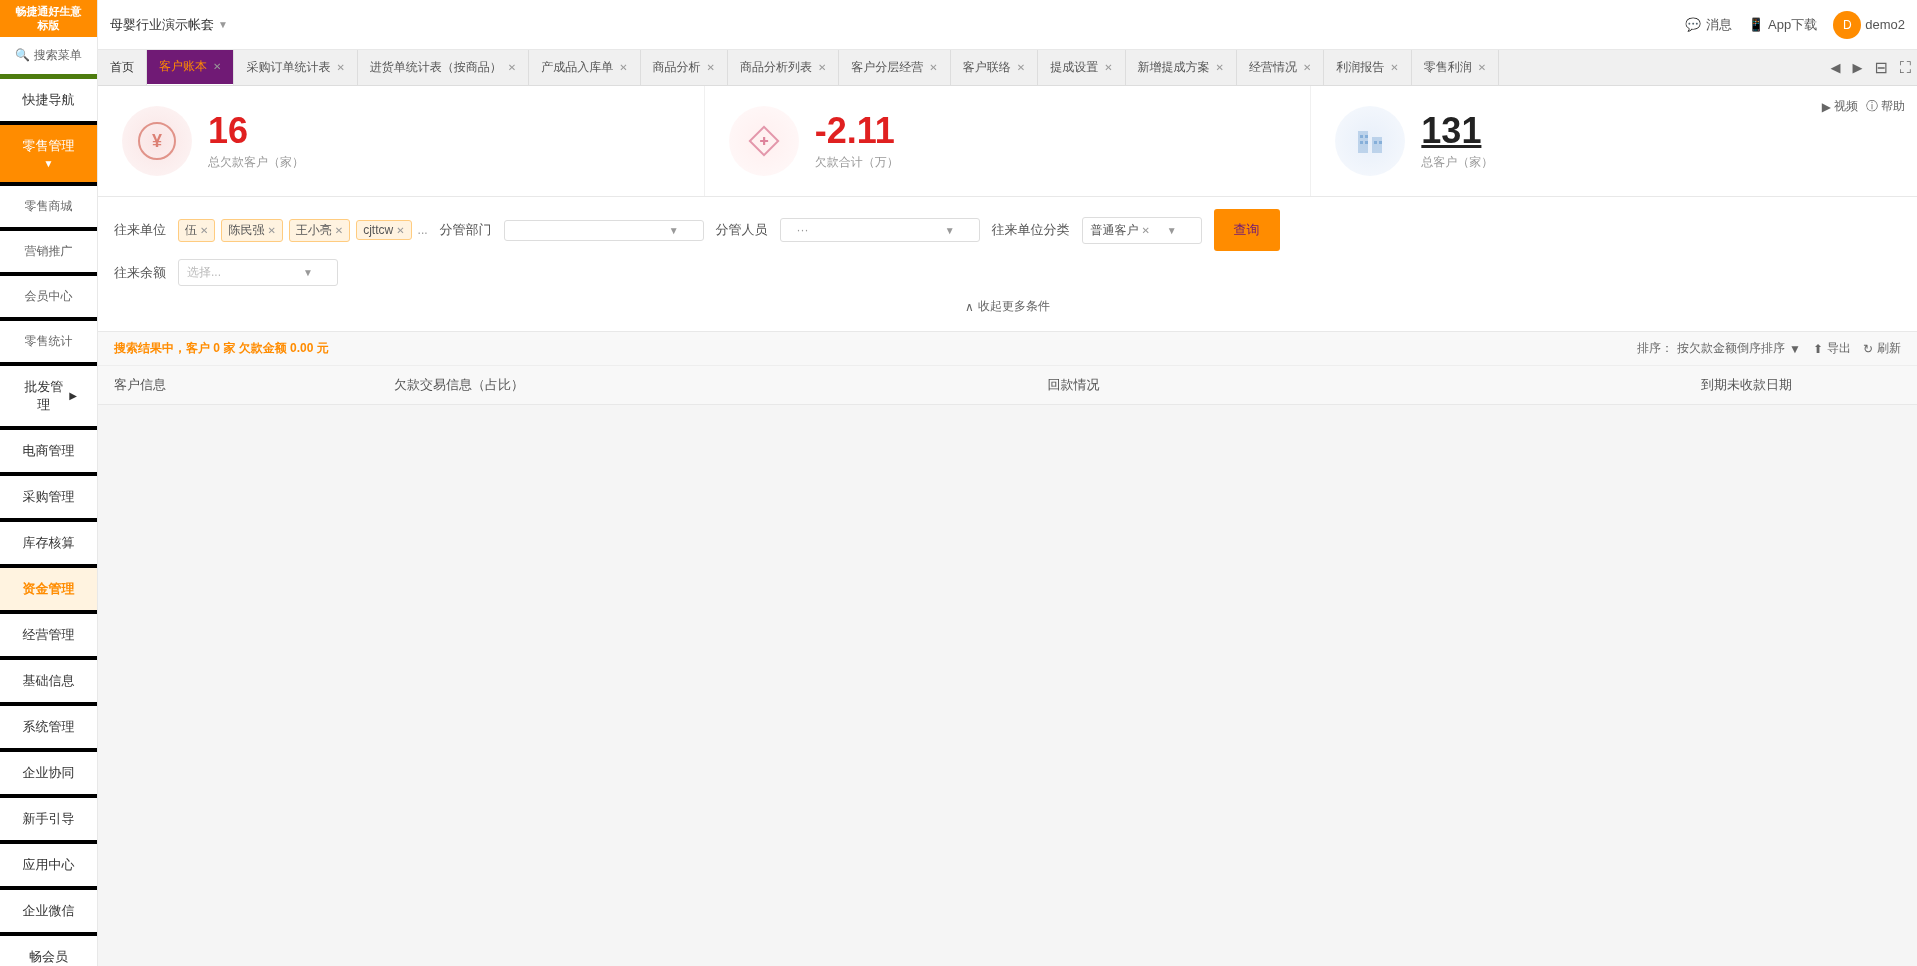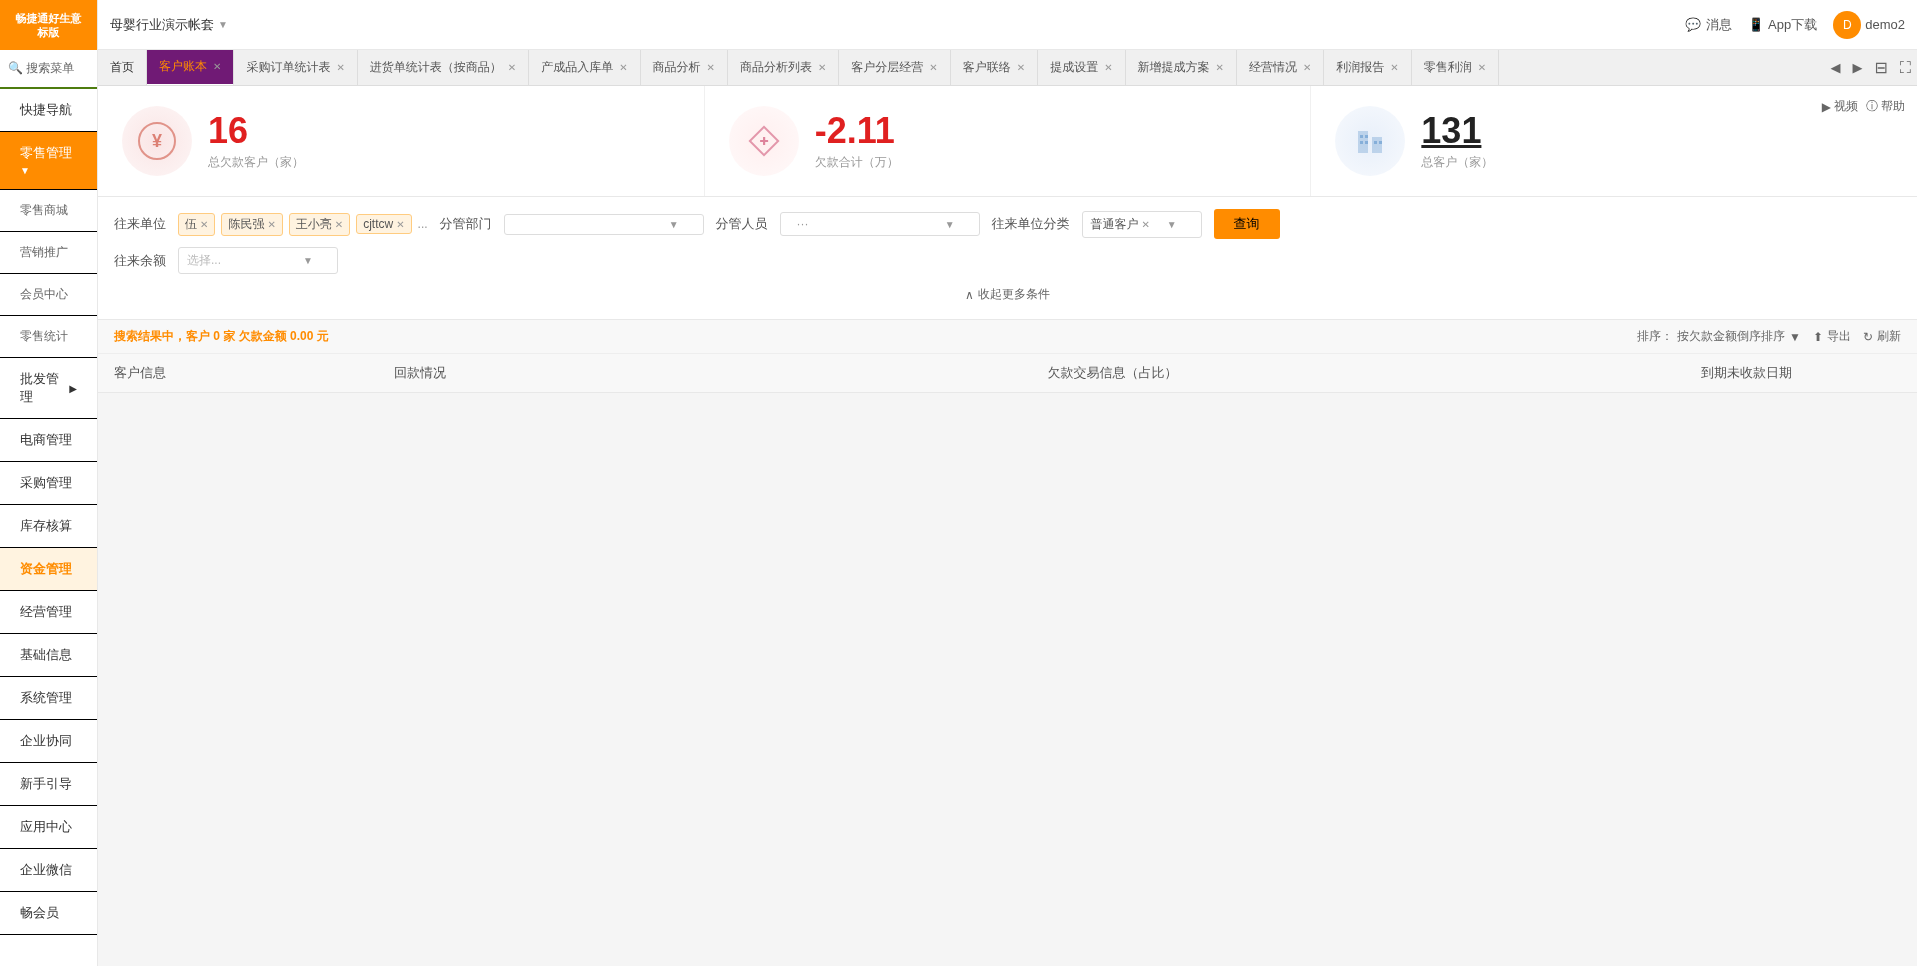--- a/index.html
+++ b/index.html
@@ -2,22 +2,22 @@
 <html><head>
   <meta charset="utf-8">
   <style>
     * { margin: 0; padding: 0; box-sizing: border-box; }
     body { font-family: 'Microsoft YaHei', Arial, sans-serif; font-size: 13px; background: #f5f5f5; color: #333; display: flex; height: 966px; overflow: hidden; }
 
     
     .sidebar { width: 98px; background: #fff; border-right: 1px solid #e8e8e8; display: flex; flex-direction: column; flex-shrink: 0; }
     .sidebar-logo { background: #ff8c00; height: 50px; display: flex; align-items: center; justify-content: center; color: #fff; font-size: 12px; font-weight: bold; text-align: center; padding: 4px; }
     .sidebar-logo-text { line-height: 1.3; }
-    .sidebar-search { padding: 10px 8px; font-size: 12px; color: #666; cursor: pointer; border-bottom: 2px solid #4d7c0f; }
-    .sidebar-nav-item { padding: 12px 20px; font-size: 13px; color: #333; cursor: pointer; text-align: left; border-bottom: 1px solid #000000; }
+    .sidebar-search { padding: 10px 8px; font-size: 12px; color: #666; cursor: pointer; text-align: center; border-bottom: 5px solid #4d7c0f; }
+    .sidebar-nav-item { padding: 12px 20px; font-size: 13px; color: #333; cursor: pointer; text-align: center; border-bottom: 4px solid #000000; }
     .sidebar-nav-item.active { background: #ff8c00; color: #fff; }
     .sidebar-nav-item.with-arrow { display: flex; align-items: center; justify-content: center; gap: 2px; }
 
     
     .main { flex: 1; display: flex; flex-direction: column; overflow: hidden; }
 
     
     .top-bar { height: 50px; background: #fff; border-bottom: 1px solid #e8e8e8; display: flex; align-items: center; padding: 0 12px; justify-content: space-between; flex-shrink: 0; }
     .top-bar-left { display: flex; align-items: center; gap: 8px; }
     .top-bar-selector { display: flex; align-items: center; gap: 4px; font-size: 13px; color: #333; cursor: pointer; }
@@ -72,21 +72,21 @@
     .result-actions { display: flex; align-items: center; gap: 12px; font-size: 12px; color: #666; }
     .result-action { display: flex; align-items: center; gap: 4px; cursor: pointer; }
     .sort-select { display: flex; align-items: center; gap: 4px; cursor: pointer; }
 
     
     .table-header { background: #f8f8f8; display: grid; grid-template-columns: 280px 1fr 1fr 200px; padding: 10px 16px; border-bottom: 1px solid #e8e8e8; font-size: 13px; color: #555; font-weight: 500; }
     .table-body { min-height: 400px; background: #fff; display: flex; flex-direction: column; align-items: center; justify-content: center; }
     .empty-state { display: flex; flex-direction: column; align-items: center; gap: 12px; padding: 60px; }
     .empty-icon { width: 80px; height: 80px; }
     .empty-text { font-size: 13px; color: #999; }
-    .btn-query { background: #ff8c00; color: #000000; border: none; border-radius: 3px; padding: 6px 20px; font-size: 13px; cursor: pointer; white-space: nowrap; }
+    .btn-query { background: #ff8c00; color: #701a75; border: none; border-radius: 3px; padding: 12px 20px; font-size: 13px; cursor: pointer; white-space: nowrap; }
 
     
     .stat-bg-red { background: radial-gradient(circle, rgba(220,80,80,0.15) 0%, rgba(220,80,80,0.05) 100%); border-radius: 50%; width: 70px; height: 70px; display: flex; align-items: center; justify-content: center; }
     .stat-bg-pink { background: radial-gradient(circle, rgba(255,150,150,0.15) 0%, rgba(255,150,150,0.05) 100%); border-radius: 50%; width: 70px; height: 70px; display: flex; align-items: center; justify-content: center; }
     .stat-bg-blue { background: radial-gradient(circle, rgba(100,150,220,0.15) 0%, rgba(100,150,220,0.05) 100%); border-radius: 50%; width: 70px; height: 70px; display: flex; align-items: center; justify-content: center; }
   </style>
 </head>
 <body>
 
 <div class="sidebar">
@@ -395,20 +395,20 @@
         </div>
         <div class="result-action">
           <span>↻</span>
           <span>刷新</span>
         </div>
       </div>
     </div>
 
     <div class="table-header">
       <div>客户信息</div>
+      <div>欠款交易信息（占比）</div>
       <div>回款情况</div>
-      <div>欠款交易信息（占比）</div>
       <div>到期未收款日期</div>
     </div>
 
 
   </div>
 </div>
 
 </body></html>

